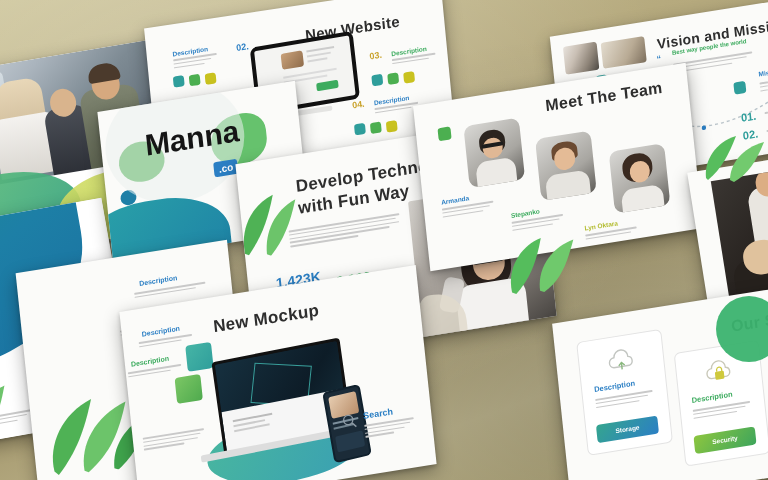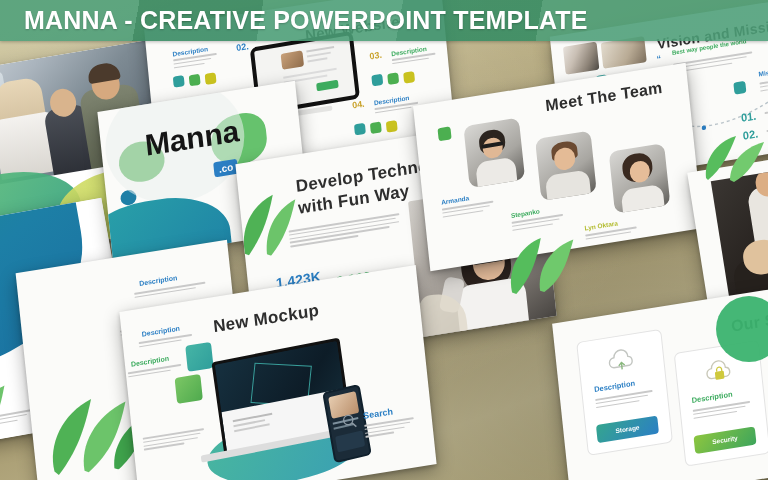--- a/index.html
+++ b/index.html
@@ -462,18 +462,14 @@
       <path d="M36 62 C36 42 50 22 76 16 C66 40 58 54 40 64 Z" fill="#6fc96c"></path>
     </g>
   </svg>
   <svg class="leaf" style="left:700px;top:130px;" width="70" height="52" viewBox="0 0 70 52">
     <g fill="#57bd5d">
       <path d="M6 48 C4 30 16 12 36 6 C28 26 22 38 8 50 Z"></path>
       <path d="M30 50 C30 34 42 18 64 12 C56 32 48 44 34 52 Z" fill="#72ca6e"></path>
     </g>
   </svg>
 
-  <div id="banner">
-    <div class="bg-tex"></div>
-    <h1>MANNA - CREATIVE POWERPOINT TEMPLATE</h1>
-  </div>
 
 </div>
 
 </body></html>

